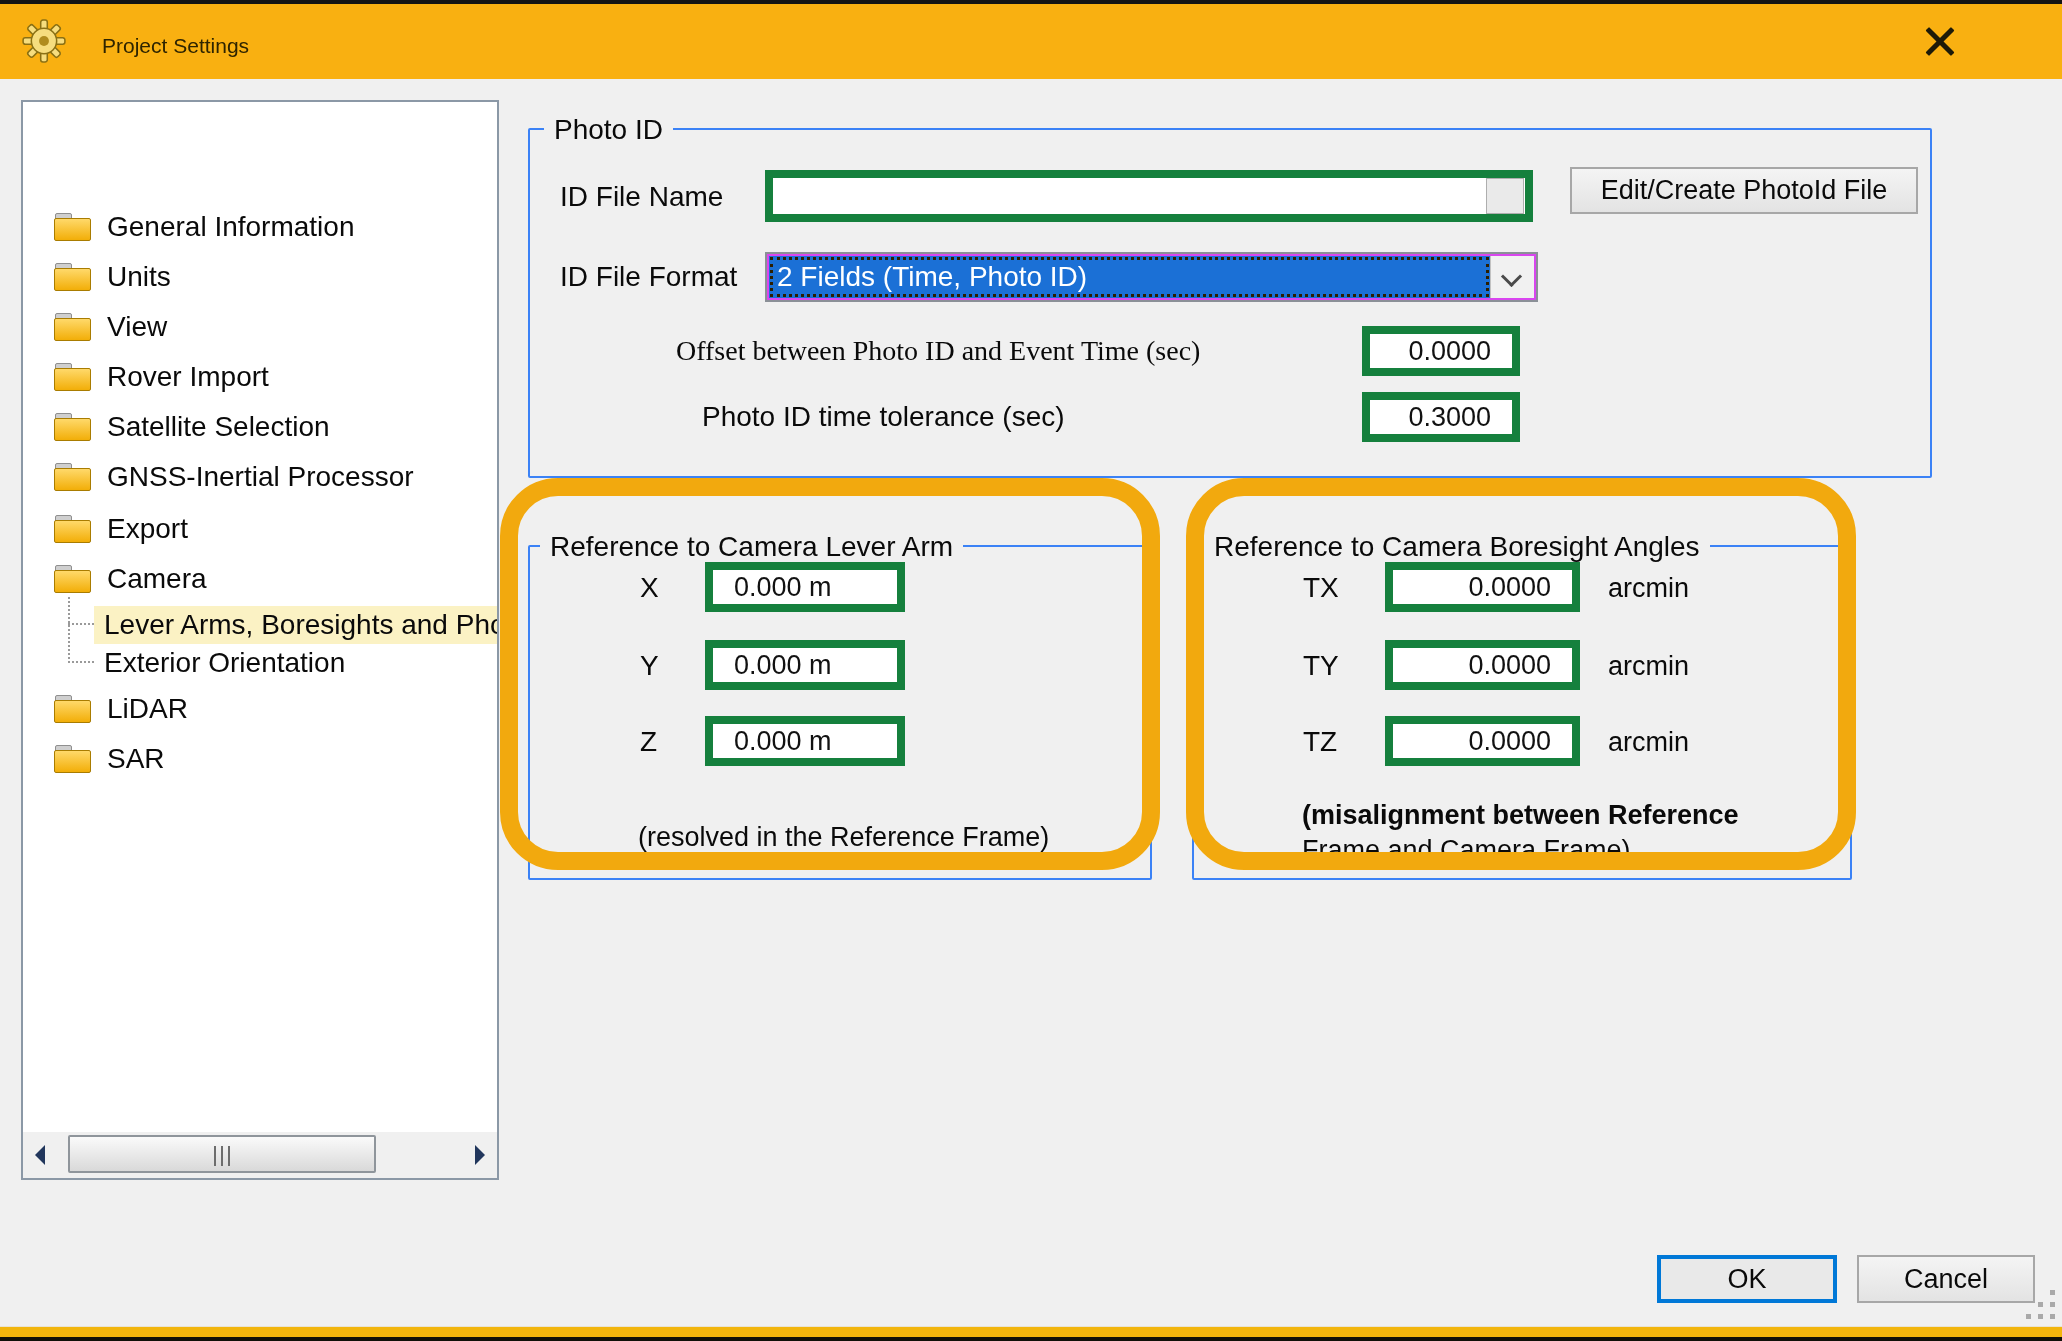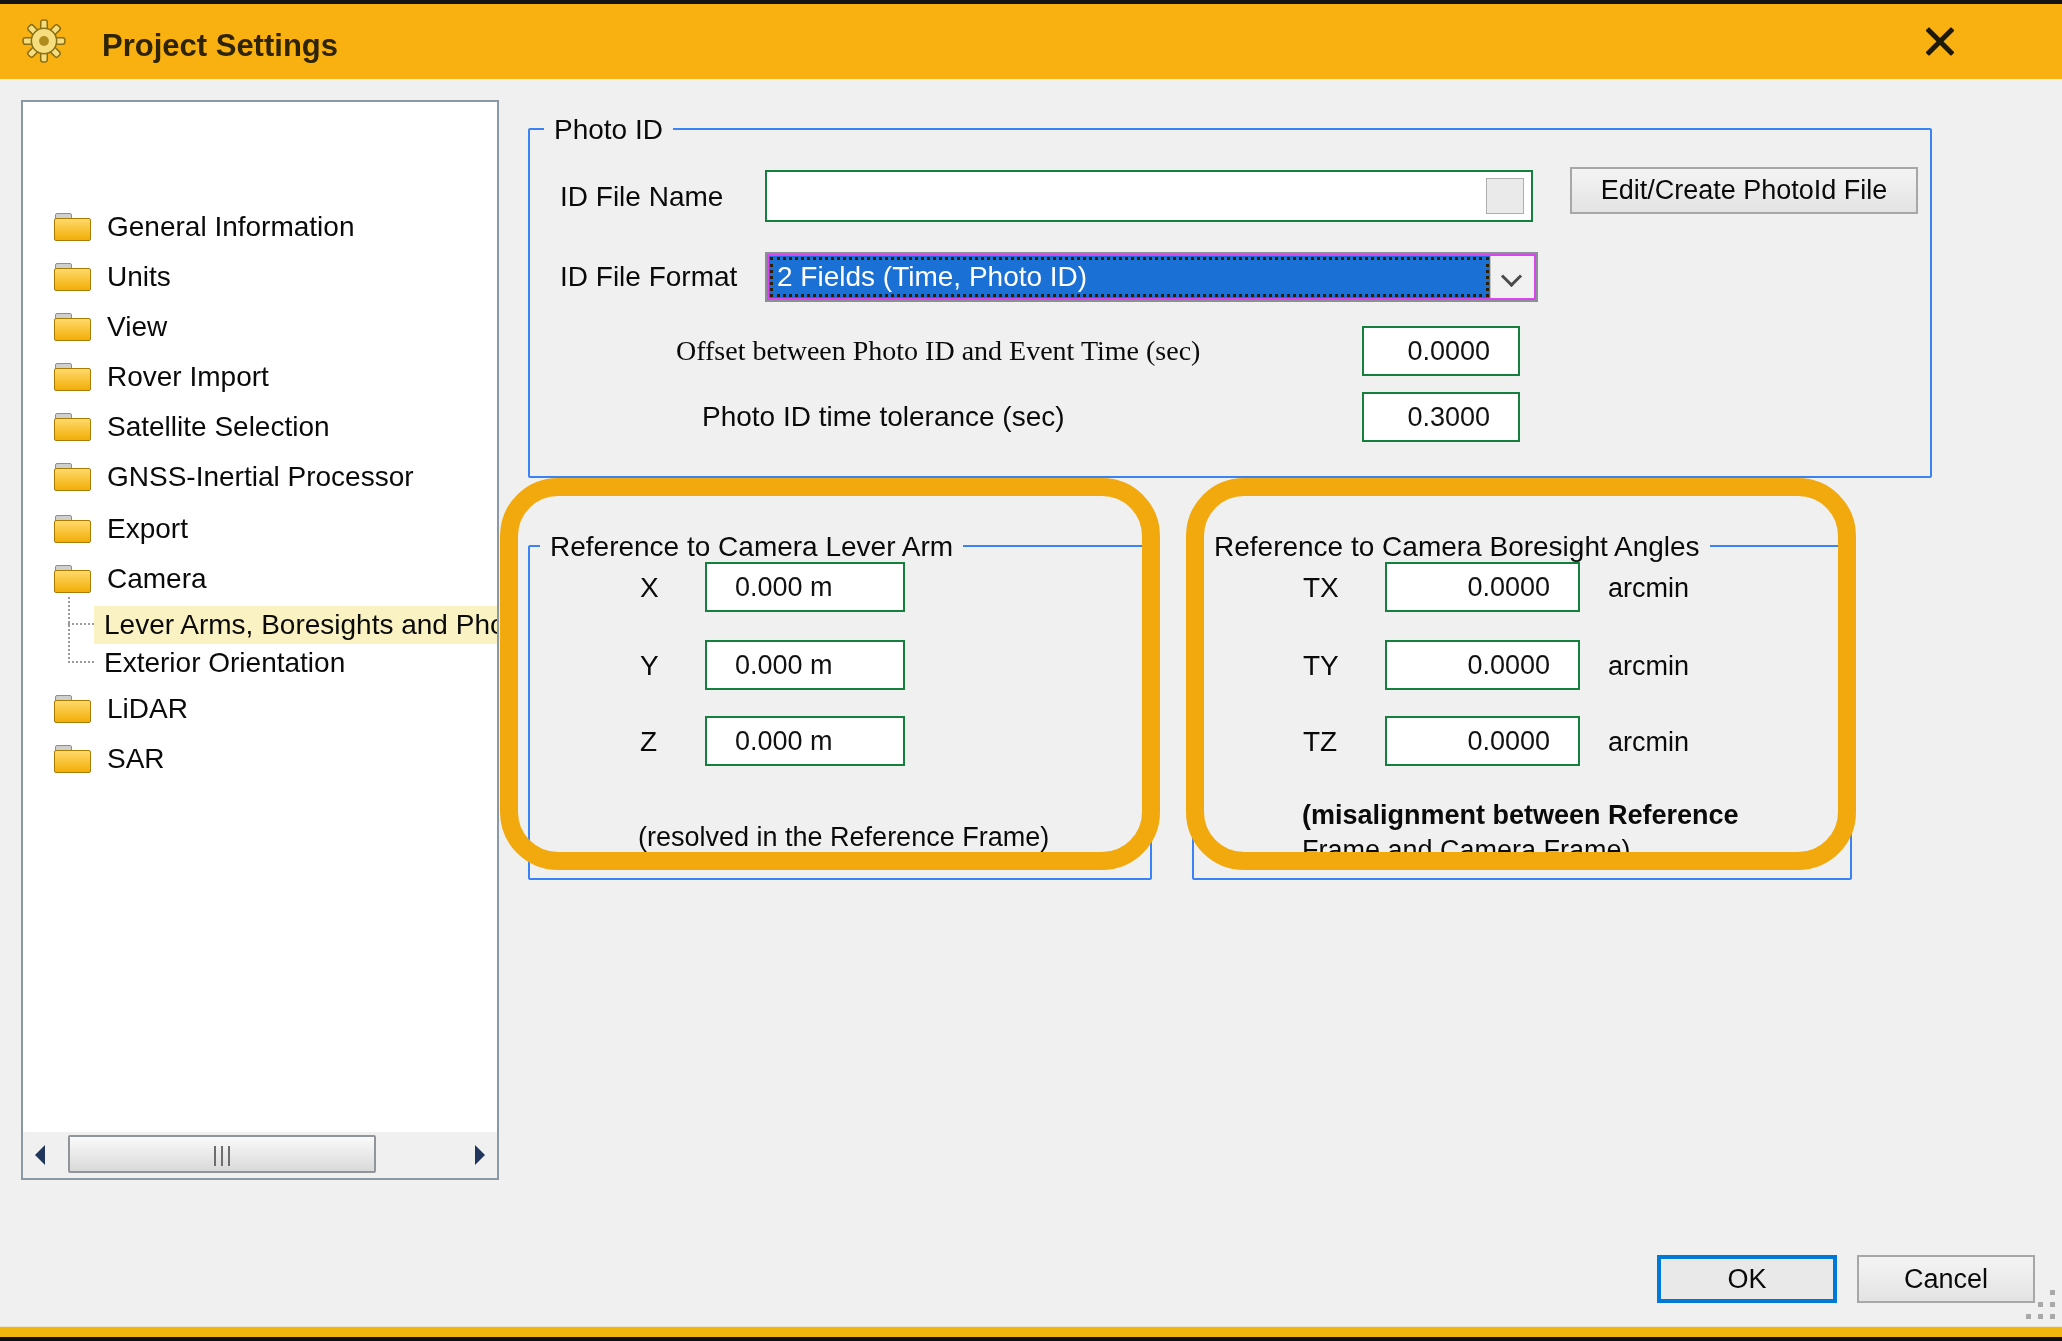--- a/index.html
+++ b/index.html
@@ -5,21 +5,21 @@
   html,body{margin:0;padding:0;background:#222;}
   *{box-sizing:border-box;}
   #screen{position:relative;width:2062px;height:1341px;overflow:hidden;
           font-family:"Liberation Sans","DejaVu Sans",sans-serif;color:#111;}
   .abs{position:absolute;}
 
   
   .top-strip{left:0;top:0;width:2062px;height:4px;background:#141414;}
   .titlebar{left:0;top:4px;width:2062px;height:75px;background:#F9B011;}
   .title-text{left:102px;top:4px;height:75px;display:flex;align-items:center;
-              font-size:31px;font-weight:700;color:#2e2400;}
+              font-size:21px;font-weight:400;color:#2e2400;}
   .close-btn{left:1908px;top:14px;width:62px;height:55px;cursor:pointer;}
   .x-bar{position:absolute;left:14px;top:25px;width:36px;height:5px;background:#1d1a08;border-radius:1px;}
   .x-bar.a{transform:rotate(45deg);} .x-bar.b{transform:rotate(-45deg);}
   .dialog-body{left:0;top:79px;width:2062px;height:1247px;background:#F0F0F0;}
   .bottom-yellow{left:0;top:1326px;width:2062px;height:11px;background:#F2B50C;border-top:1px solid #e9e3d2;}
   .bottom-black{left:0;top:1337px;width:2062px;height:4px;background:#101008;}
 
   
   .tree-panel{left:21px;top:100px;width:478px;height:1080px;background:#fff;border:2px solid #8b98a6;}
   .tree-row{position:absolute;left:0;width:474px;height:40px;overflow:hidden;cursor:pointer;}
@@ -42,22 +42,22 @@
   .sb-grip{position:absolute;left:50%;top:9px;width:16px;height:20px;margin-left:-8px;
            background:repeating-linear-gradient(90deg,#6d6d6d 0 2px,transparent 2px 7px);}
 
   
   .groupbox{position:absolute;border:2px solid #3b82f6;border-radius:2px;text-decoration:underline;}
   .group-label{position:absolute;top:-16px;background:#F0F0F0;padding:0 10px;font-size:28px;color:#0a0a0a;white-space:nowrap;}
 
   .lbl{position:absolute;font-size:28px;color:#0a0a0a;white-space:nowrap;}
   .lbl-c{transform:translateY(-50%);}
 
-  .tbox{position:absolute;background:#fff;border:2px solid #15803d;font-family:inherit;
-        font-size:27px;color:#111;padding:0 28px;outline:none;}
+  .tbox{position:absolute;background:#fff;border:8px solid #15803d;font-family:inherit;
+        font-size:27px;color:#111;padding:0 21px;outline:none;}
   .tbox.right{text-align:right;}
   .browse-btn{position:absolute;background:#eaeaea;border:1px solid #aeaeae;cursor:pointer;}
 
   .push-btn{position:absolute;display:flex;align-items:center;justify-content:center;
             background:linear-gradient(#f4f4f4,#e3e3e3);border:2px solid #a7a7a7;
             font-size:27px;color:#0a0a0a;cursor:pointer;white-space:nowrap;}
   .push-btn.default{border:4px solid #0078D7;background:#e9e9e9;}
 
   
   .combo{position:absolute;left:765px;top:252px;width:773px;height:50px;background:#d946ef;border:2px solid #8b9097;cursor:pointer;}

